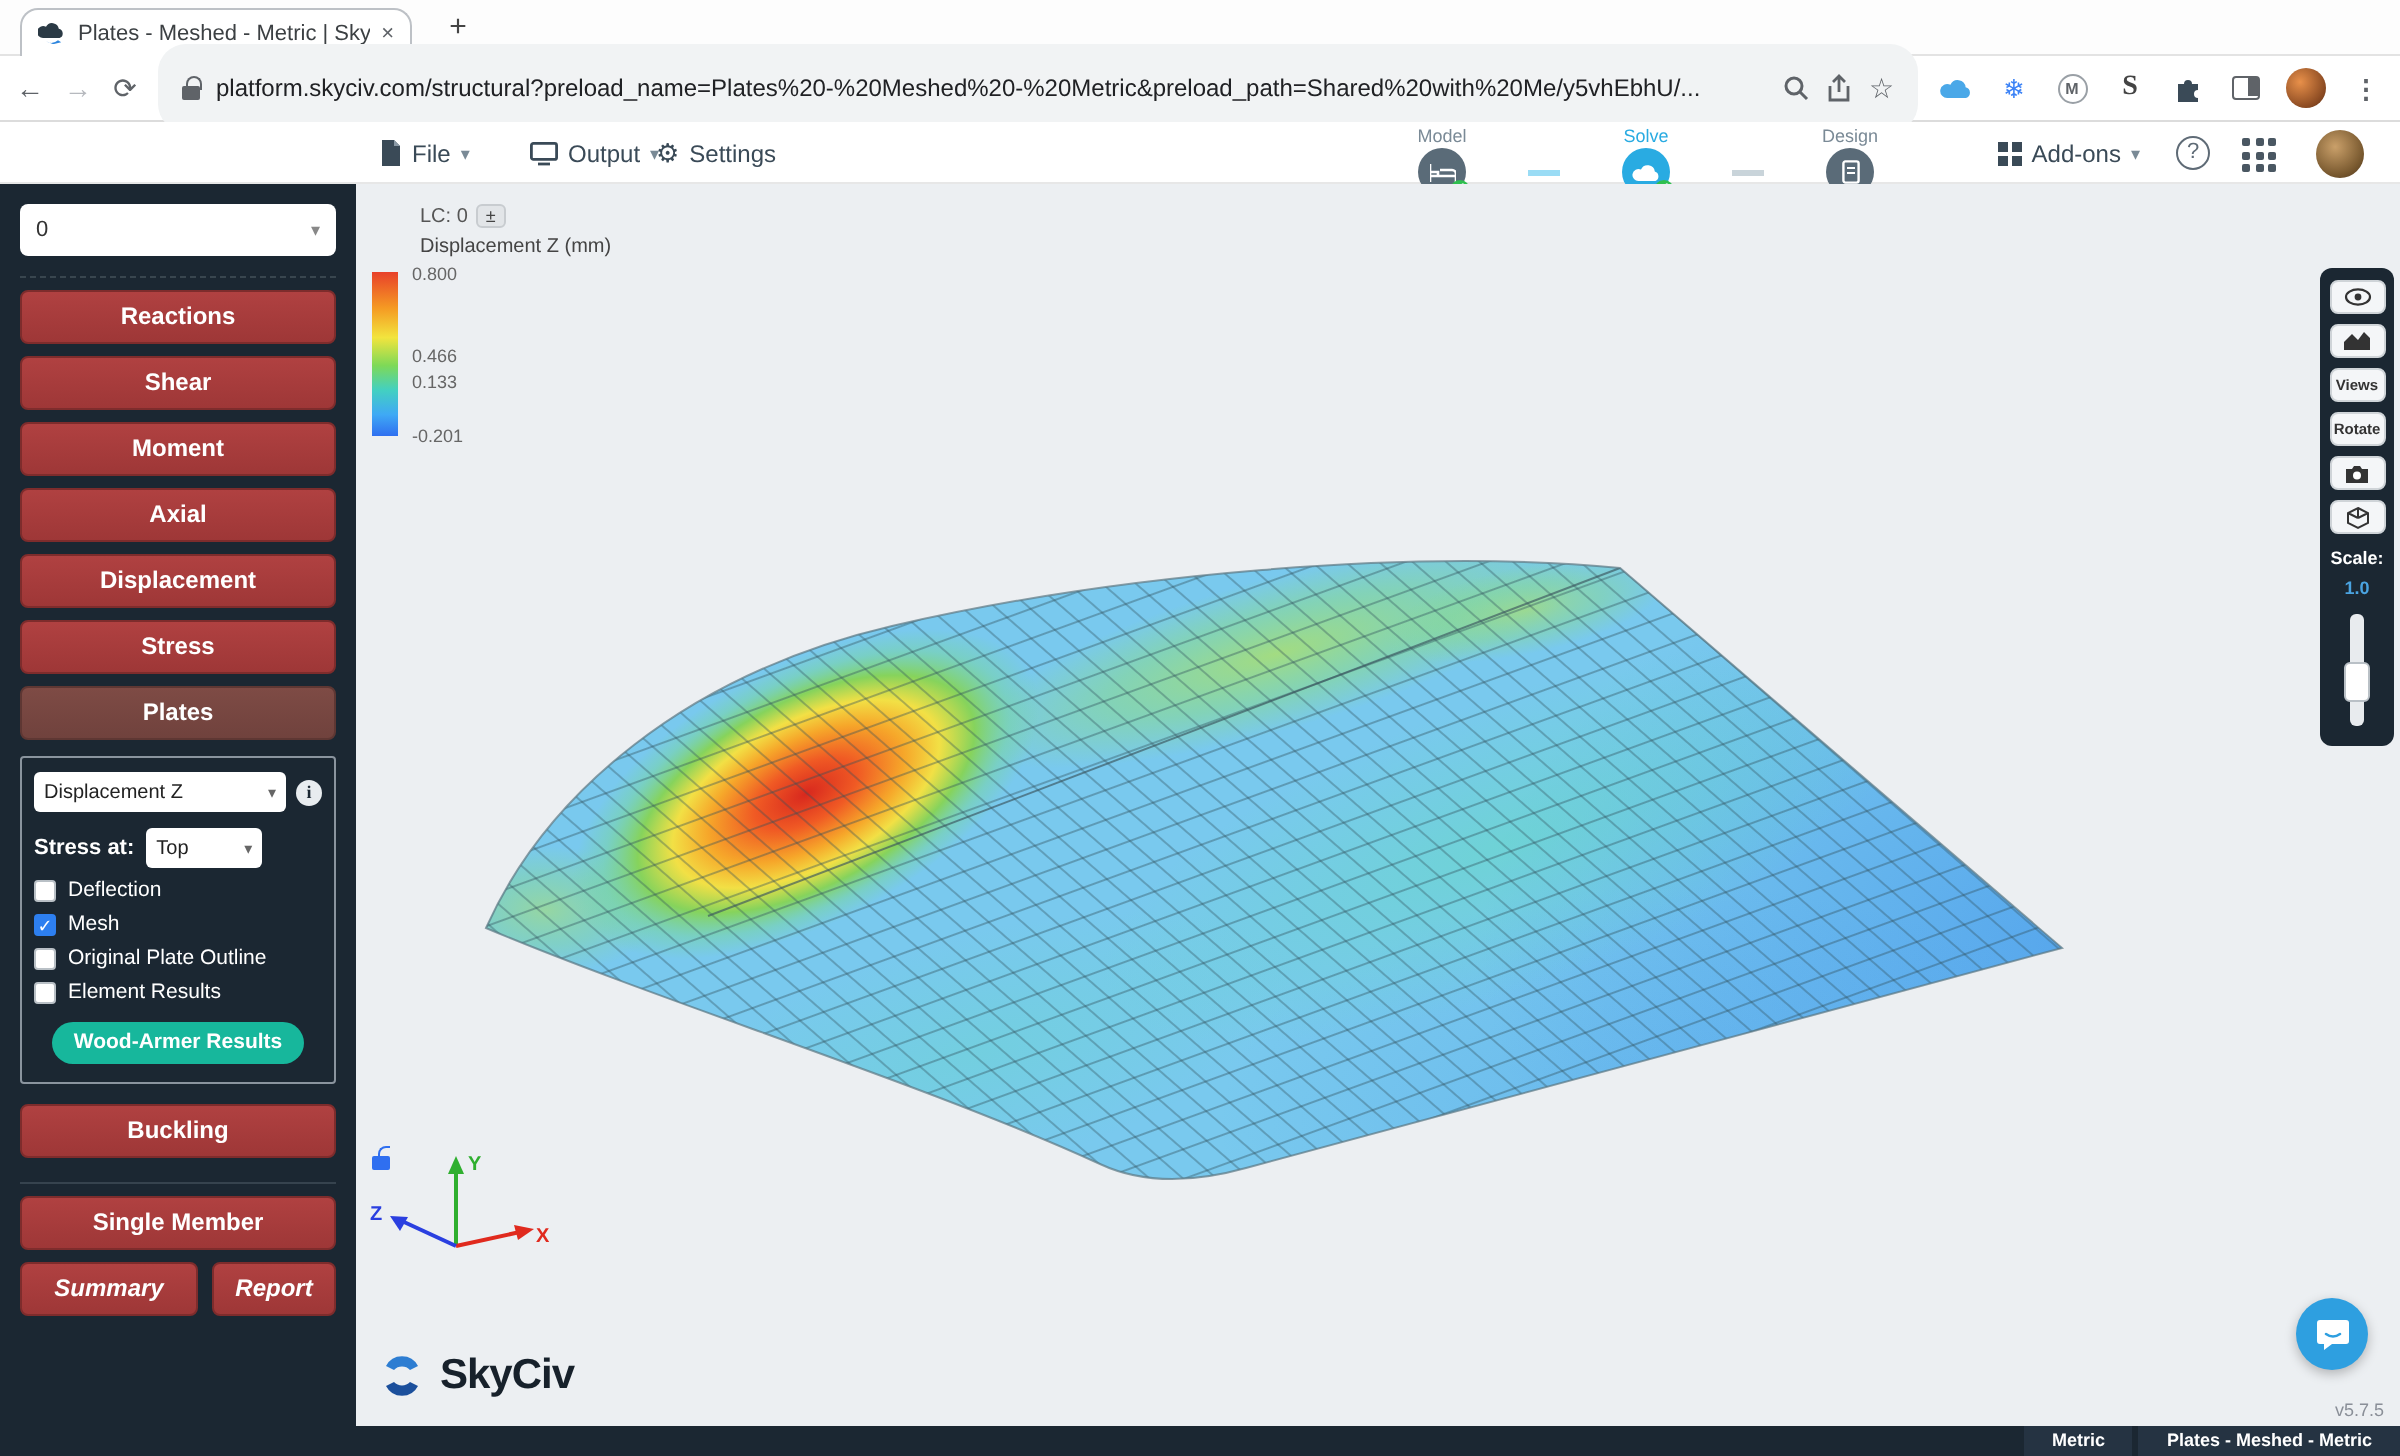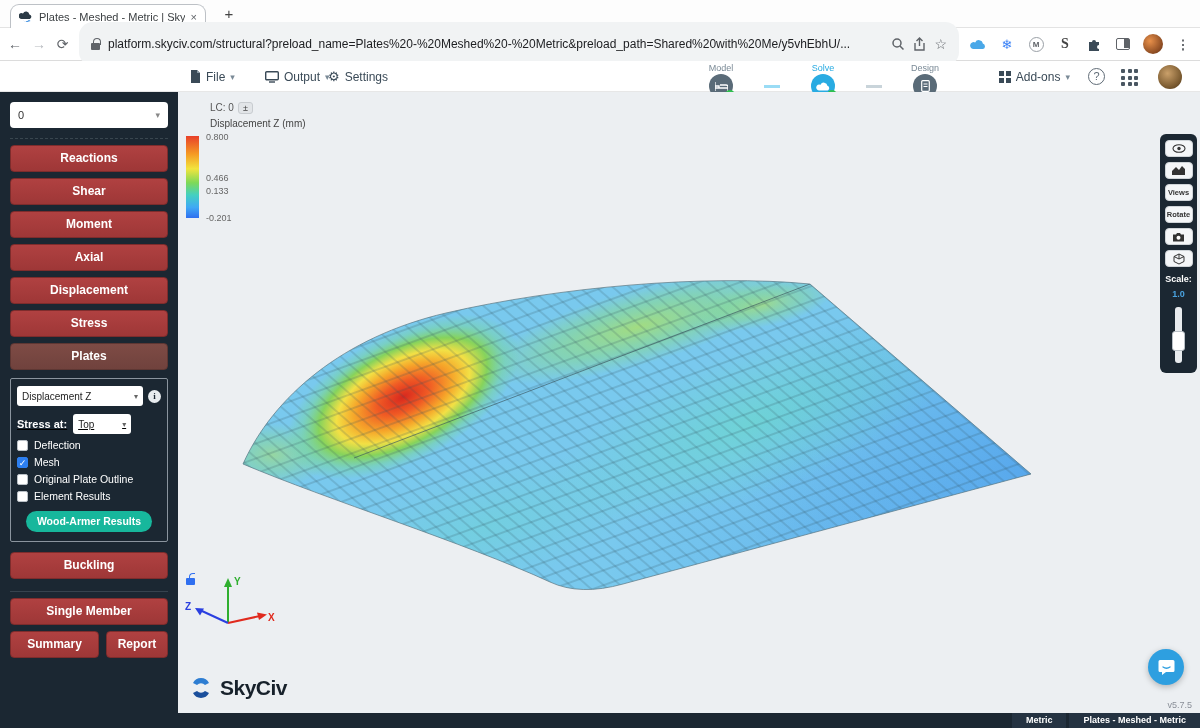--- a/index.html
+++ b/index.html
@@ -53,31 +53,31 @@
   .lcsel { width:100%; height:26px; background:#fff; border-radius:4px; font-size:11px; color:#333; display:flex; align-items:center; justify-content:space-between; padding:0 8px; }
   .lcsel .arr { color:#888; font-size:9px; }
   #lcdivider { border-bottom:1px dashed #39464f; margin:10px 0 4px; }
   .rbtn { height:27px; margin-top:6px; background:linear-gradient(#b04141,#9e3737); border:1px solid #7e2c2c; border-radius:4px; color:#fff; font-size:12px; font-weight:bold; text-align:center; line-height:25px; }
   .rbtn.muted { background:linear-gradient(#7e4b45,#70423d); border-color:#5e3733; }
   #platespanel { border:1px solid #8a949e; border-radius:2px; margin-top:8px; padding:7px 6px; }
   .selrow { display:flex; align-items:center; gap:5px; }
   .psel { flex:1; height:20px; background:#fff; border-radius:3px; font-size:10px; color:#222; display:flex; align-items:center; justify-content:space-between; padding:0 5px; }
   .psel .arr { color:#666; font-size:8px; }
   .infoc { width:13px; height:13px; border-radius:50%; background:#e8ecef; color:#1b2732; font-size:9px; font-weight:bold; text-align:center; line-height:13px; font-family:"Liberation Serif",serif; }
-  .stressrow { display:flex; align-items:center; gap:6px; margin-top:8px;text-decoration:underline; }
+  .stressrow { display:flex; align-items:center; gap:6px; margin-top:8px; }
   .stressrow .slbl { color:#fff; font-size:11px; font-weight:bold; }
   .stressrow .psel { flex:0 0 58px; }
   .cbrow { display:flex; align-items:center; gap:6px; margin-top:5px; }
   .cb { width:11px; height:11px; background:#fff; border:1px solid #b9c0c6; border-radius:2px; flex:0 0 auto; }
   .cb.on { background:#2d7ff0; border-color:#2d7ff0; color:#fff; font-size:9px; line-height:10px; text-align:center; }
   .cbrow .clbl { color:#fff; font-size:10.5px;text-align:center; }
   .woodbtn { margin:9px auto 2px; width:126px; height:21px; background:#17b79c; border-radius:11px; color:#fff; font-size:10.5px; font-weight:bold; text-align:center; line-height:21px; }
   .newb { color:#ffd62a; font-size:8px; font-weight:bold; vertical-align:super; margin-left:2px; }
   #sbdivider { border-bottom:1px solid #36434e; margin:12px 0 4px; }
-  .halfrow { display:flex; gap:7px; }
+  .halfrow { display:flex; gap:7px;font-style:italic; }
   .halfrow .rbtn { flex:1; }
 
   
   #canvas { position:absolute; left:178px; top:92px; width:1022px; height:621px; background:#eceff2; }
   #plateSvg { position:absolute; left:0; top:0; }
   #legend { position:absolute; left:20px; top:10px; font-size:10px; color:#555;margin-left:12px; }
   #lcchip { display:inline-block; background:#e2e5e8; border:1px solid #c8ccd0; border-radius:3px; font-size:9px; color:#444; padding:0 4px; margin-left:4px; }
   #legtitle { margin-top:4px; color:#444; }
   #legbar { position:absolute; left:8px; top:44px; width:13px; height:82px; background:linear-gradient(#e8402a,#f59a23 22%,#f2e43e 40%,#7ed957 57%,#43d0c1 72%,#3fa9f5 87%,#2f6ff0); }
   .legtick { position:absolute; left:28px; font-size:9px; color:#666; }

